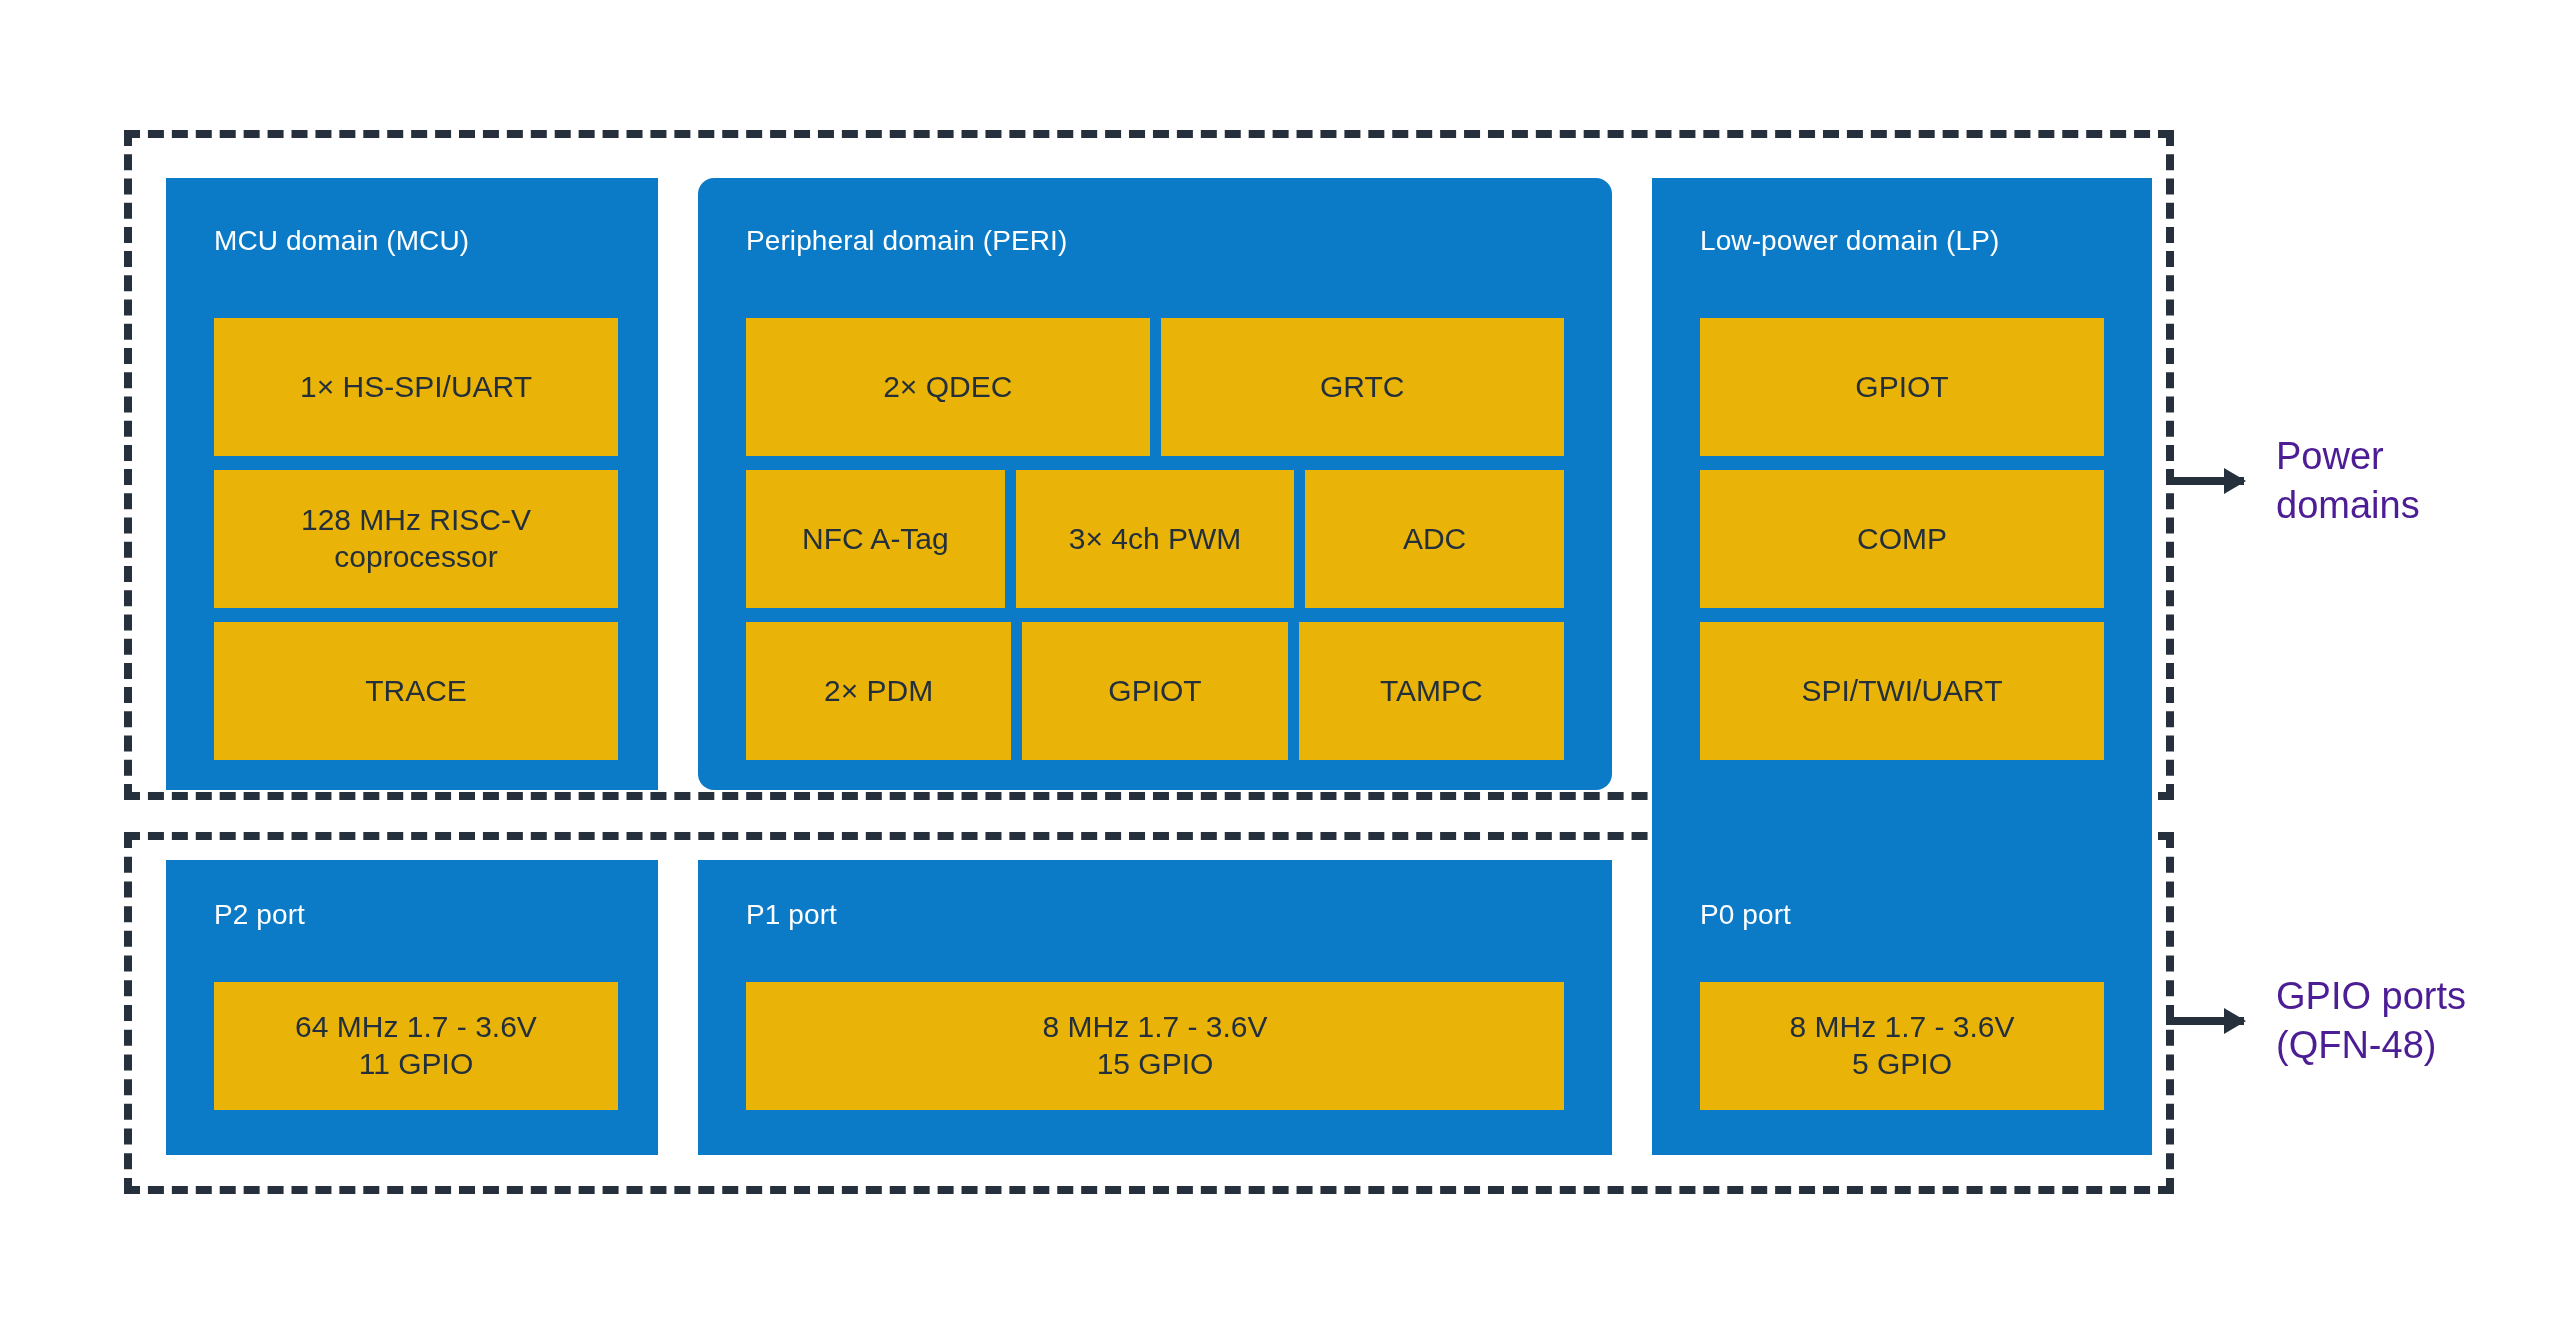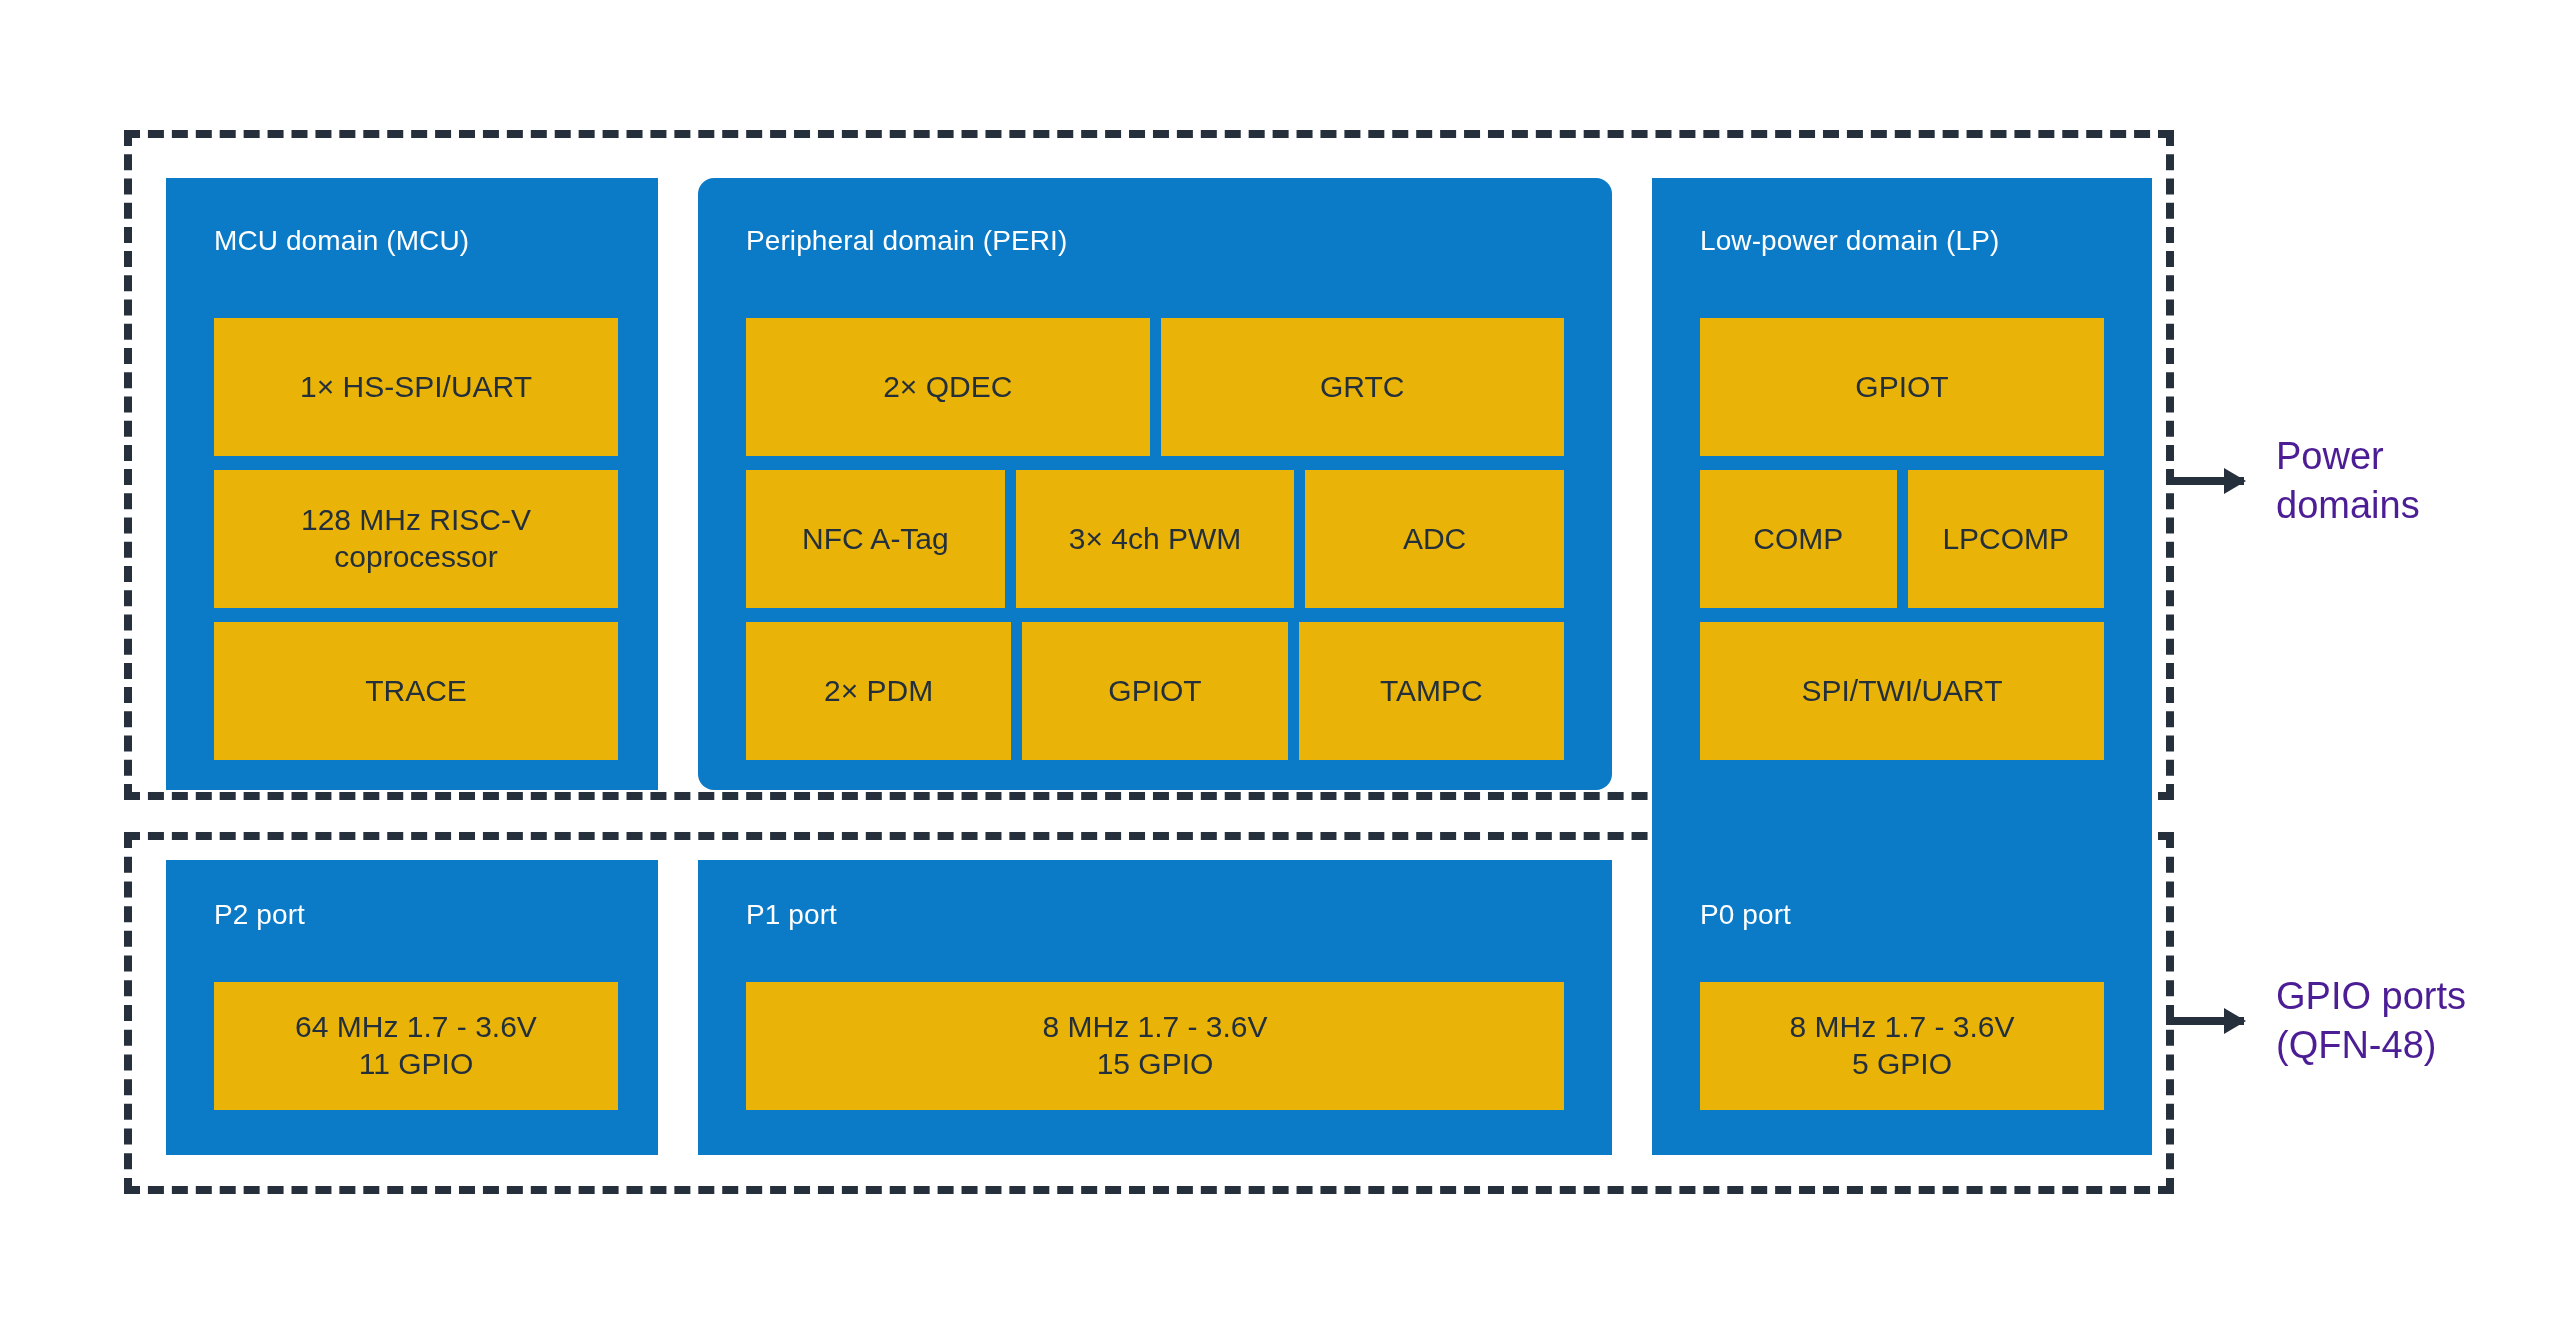--- a/index.html
+++ b/index.html
@@ -199,21 +199,20 @@
     </div>
   </div>
 
   <div class="domain-col" id="col-lp">
     <div class="domain-title">Low-power domain (LP)</div>
     <div class="blk-row" id="lp-r1">
       <div class="blk" style="flex:1">GPIOT</div>
     </div>
     <div class="blk-row" id="lp-r2">
       <div class="blk" style="flex:1">COMP</div>
-      <div class="blk" style="flex:1">LPCOMP</div>
     </div>
     <div class="blk-row" id="lp-r3">
       <div class="blk" style="flex:1">SPI/TWI/UART</div>
     </div>
   </div>
 
   <div class="domain-col" id="col-p2">
     <div class="domain-title">P2 port</div>
     <div class="blk-row" id="p2-r1">
       <div class="blk" style="flex:1">64 MHz 1.7 - 3.6V

